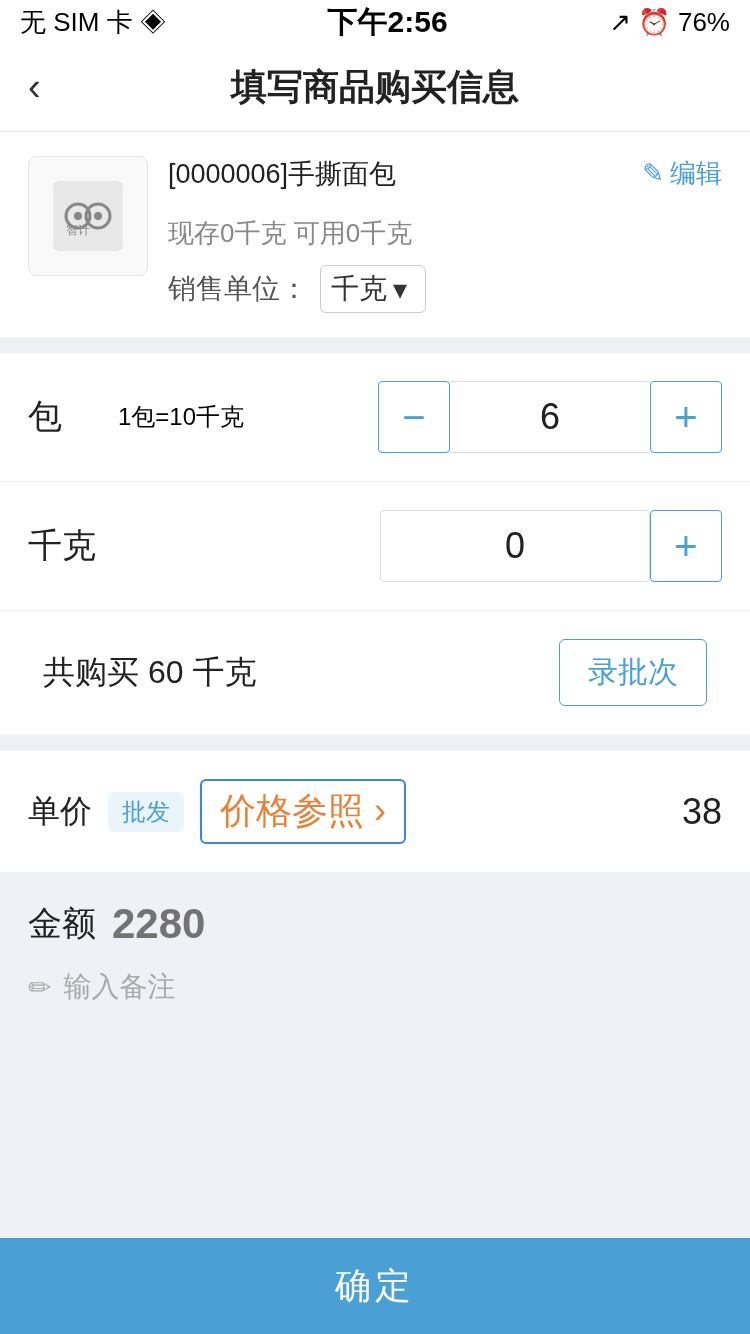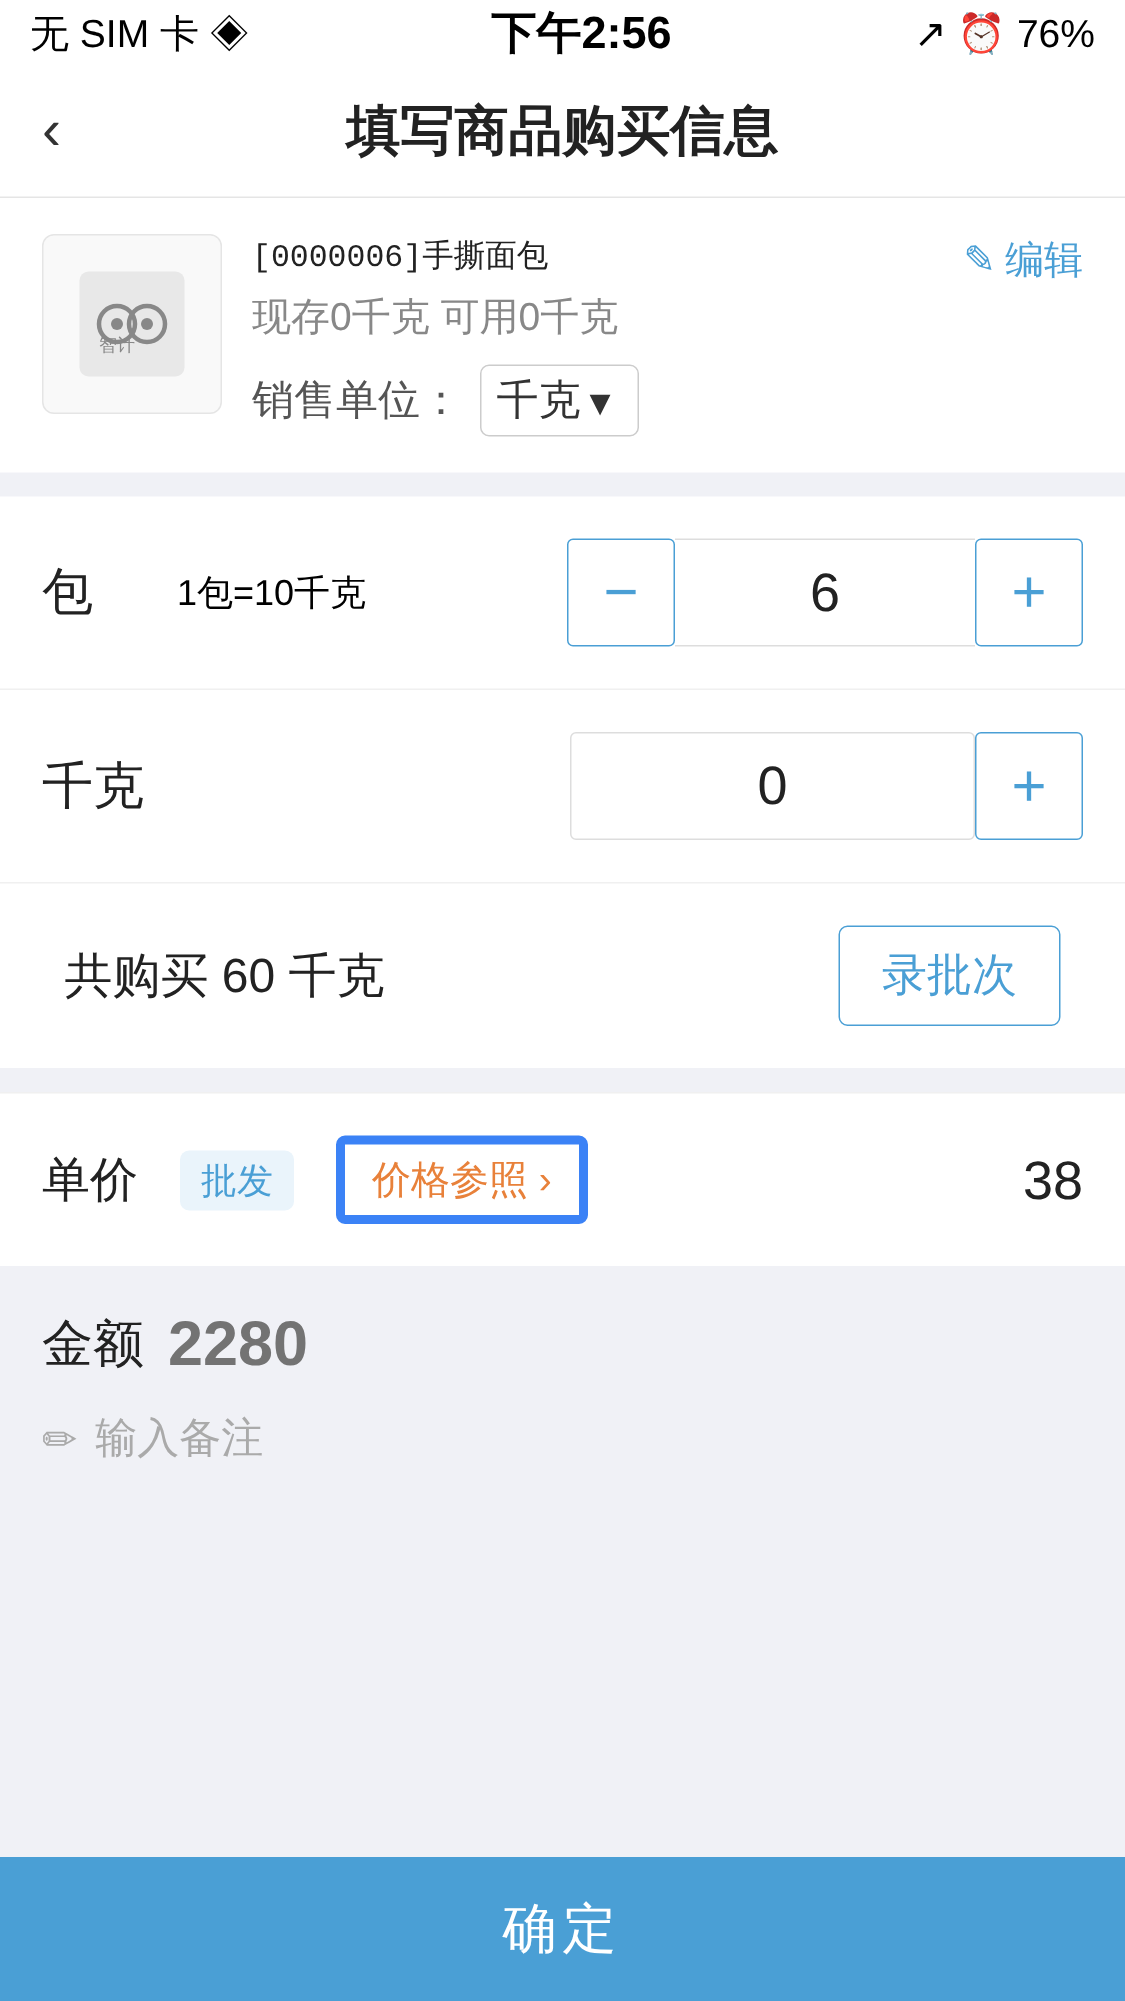--- a/index.html
+++ b/index.html
@@ -81,25 +81,24 @@
       background: #e8e8e8;
       border-radius: 6px;
       display: flex;
       align-items: center;
       justify-content: center;
       color: #aaa;
       font-size: 32px;
     }
     .product-info { flex: 1; }
     .product-name {
-      font-size: 21px;
-      font-weight: 500;
-      color: #222;
-      margin-bottom: 10px;
-      font-family: Liberation Mono, monospace;
+      font-size: 27px;
+      font-weight: 500;
+      color: #222;
+      margin-bottom: 24px;
     }
     .product-stock {
       font-size: 26px;
       color: #888;
       margin-bottom: 14px;
     }
     .product-unit-row {
       display: flex;
       align-items: center;
       gap: 12px;
@@ -206,36 +205,36 @@
     
     .price-section {
       background: #fff;
       padding: 28px 28px;
       margin-bottom: 0;
       border-top: 1px solid #f0f0f0;
     }
     .price-row {
       display: flex;
       align-items: center;
-      gap: 28px;
+      gap: 16px;
       margin-bottom: 0;
     }
     .price-label { font-size: 32px; color: #222; }
     .price-tag {
       background: #eaf4fb;
       color: #4a9fd5;
       font-size: 24px;
       padding: 4px 14px;
       border-radius: 6px;
     }
     .price-ref-btn {
-      border: 6px solid #3b82f6;
+      border: 2px solid #3b82f6;
       border-radius: 6px;
       padding: 6px 18px;
-      font-size: 26px;
+      font-size: 36px;
       color: #e8813a;
       background: #fff;
       cursor: pointer;
       display: flex;
       align-items: center;
       gap: 6px;
     }
     .price-value {
       margin-left: auto;
       font-size: 36px;

